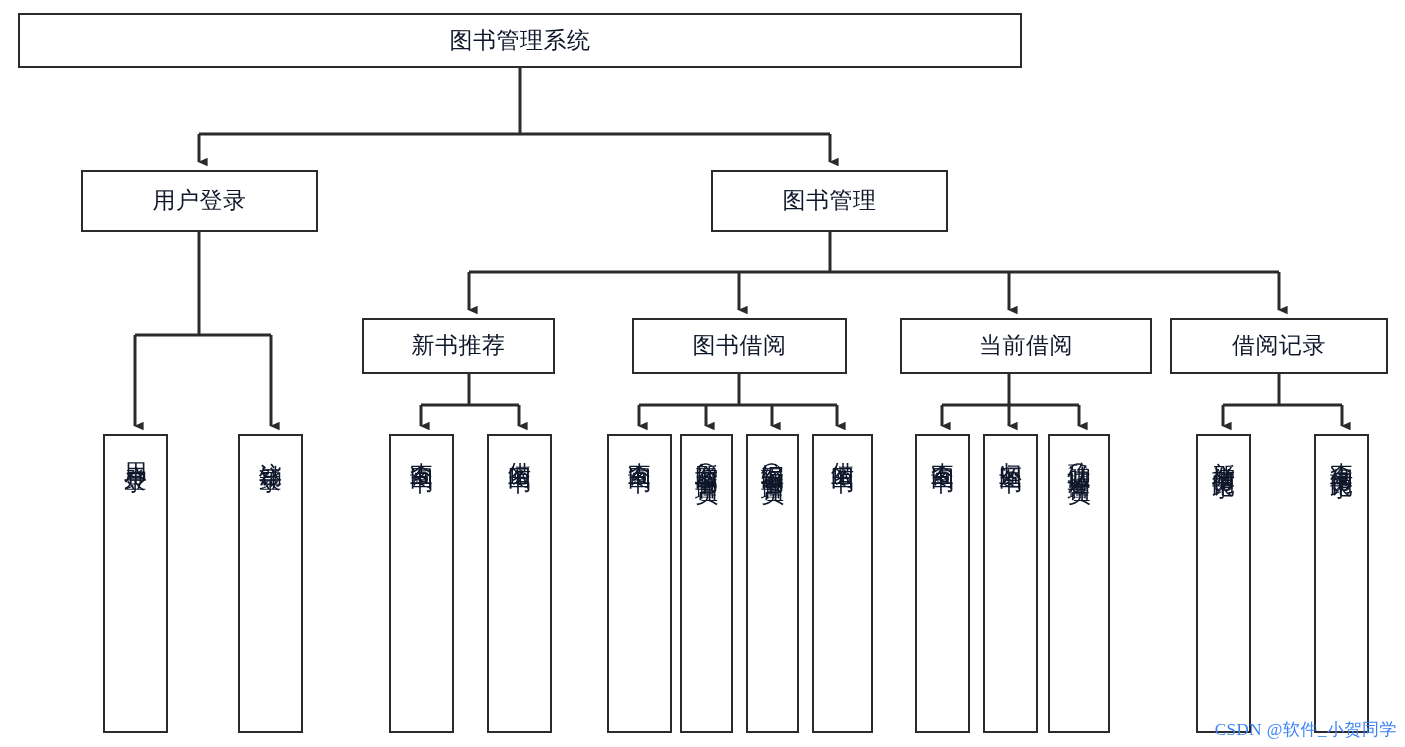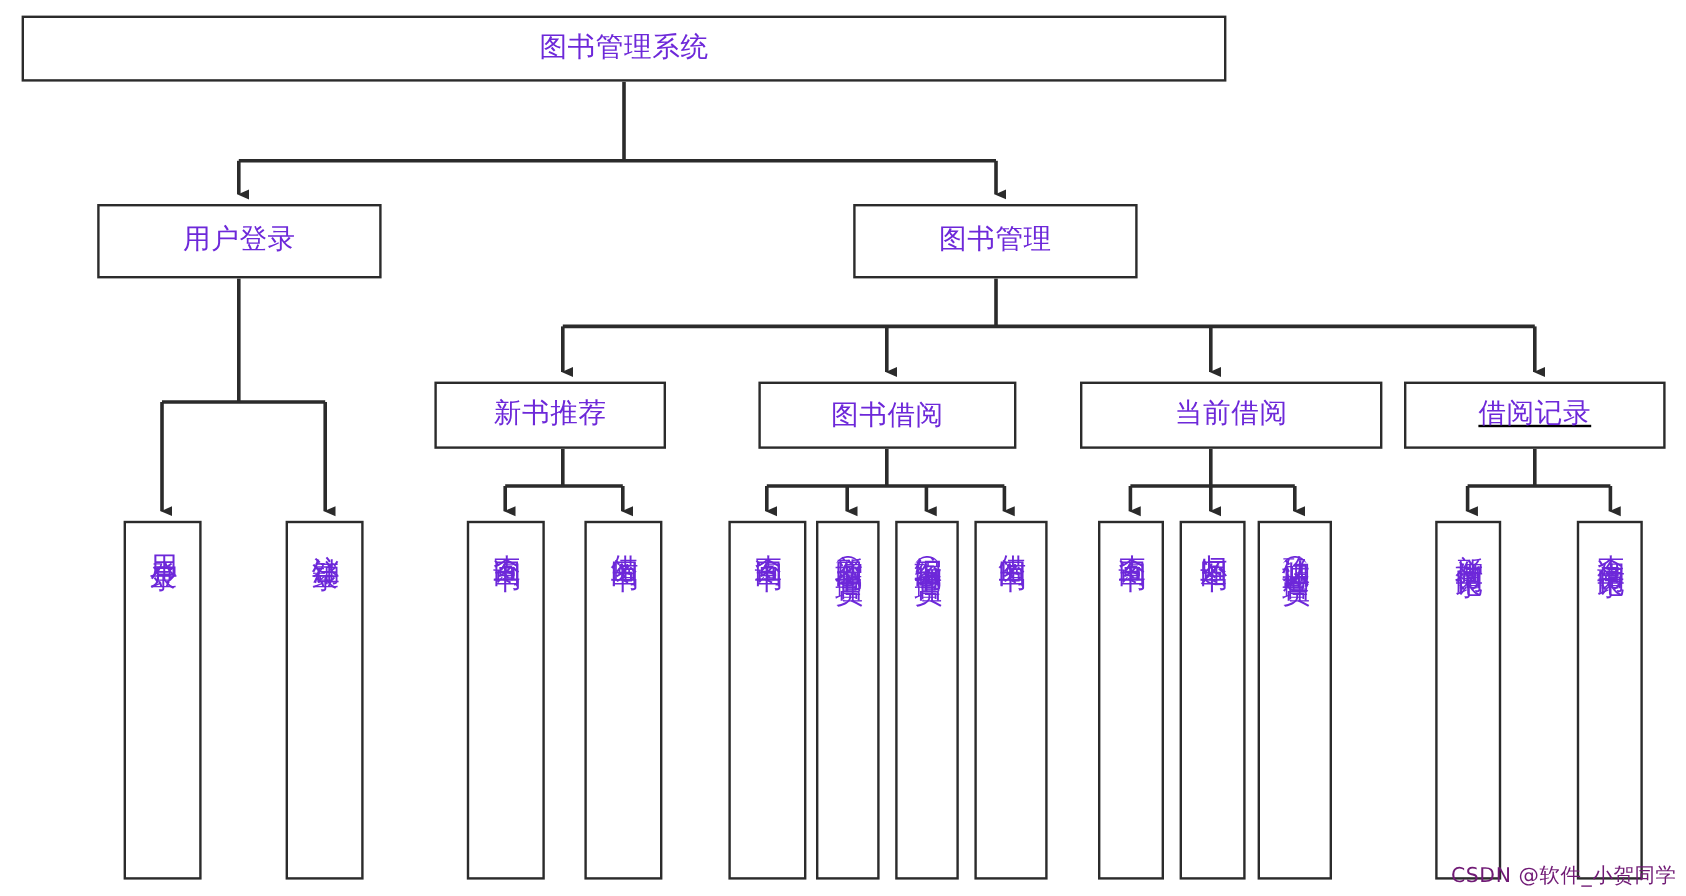--- a/index.html
+++ b/index.html
@@ -28,21 +28,21 @@
     position: absolute;
     box-sizing: border-box;
     background: #ffffff;
     border: 2px solid #2b2b2b;
     display: flex;
     align-items: center;
     justify-content: center;
     overflow: hidden;
   }
   .node-label {
-    color: #6d28d9;
+    color: #0f172a;
     text-align: center;
     line-height: 1.18;
     letter-spacing: 0.5px;
     white-space: pre;
   }
   .node.horiz .node-label {
     font-size: 23px;
   }
   .node.root .node-label {
     font-size: 23px;
@@ -57,24 +57,25 @@
     text-orientation: upright;
     font-size: 23px;
     line-height: 1.0;
     letter-spacing: 3px;
   }
   .watermark {
     position: absolute;
     right: 8px;
     bottom: 6px;
     font-size: 17px;
-    color: #701a75;
+    color: #3b82f6;
     letter-spacing: 0.5px;
     white-space: nowrap;
     pointer-events: none;
+    font-family: Liberation Serif, serif;
   }
 </style>
 </head>
 <body>
 
 <div id="canvas">
 
   <svg id="wires" viewBox="0 0 1405 747" xmlns="http://www.w3.org/2000/svg">
     <defs>
       <marker id="arrow" markerWidth="10" markerHeight="10" refX="4.2" refY="8.6" orient="auto" markerUnits="userSpaceOnUse">
@@ -138,21 +139,21 @@
 
   <div class="node horiz" style="left:362px; top:318px; width:193px; height:56px;">
     <span class="node-label">新书推荐</span>
   </div>
   <div class="node horiz" style="left:632px; top:318px; width:215px; height:56px;font-family:Liberation Serif, serif;">
     <span class="node-label">图书借阅</span>
   </div>
   <div class="node horiz" style="left:900px; top:318px; width:252px; height:56px;">
     <span class="node-label">当前借阅</span>
   </div>
-  <div class="node horiz" style="left:1170px; top:318px; width:218px; height:56px;text-decoration:underline;">
+  <div class="node horiz" style="left:1170px; top:318px; width:218px; height:56px;">
     <span class="node-label">借阅记录</span>
   </div>
 
   <div class="node vert" style="left:103px; top:434px; width:65px; height:299px;">
     <span class="node-label">用户登录</span>
   </div>
   <div class="node vert" style="left:238px; top:434px; width:65px; height:299px;">
     <span class="node-label">注销登录</span>
   </div>
 

